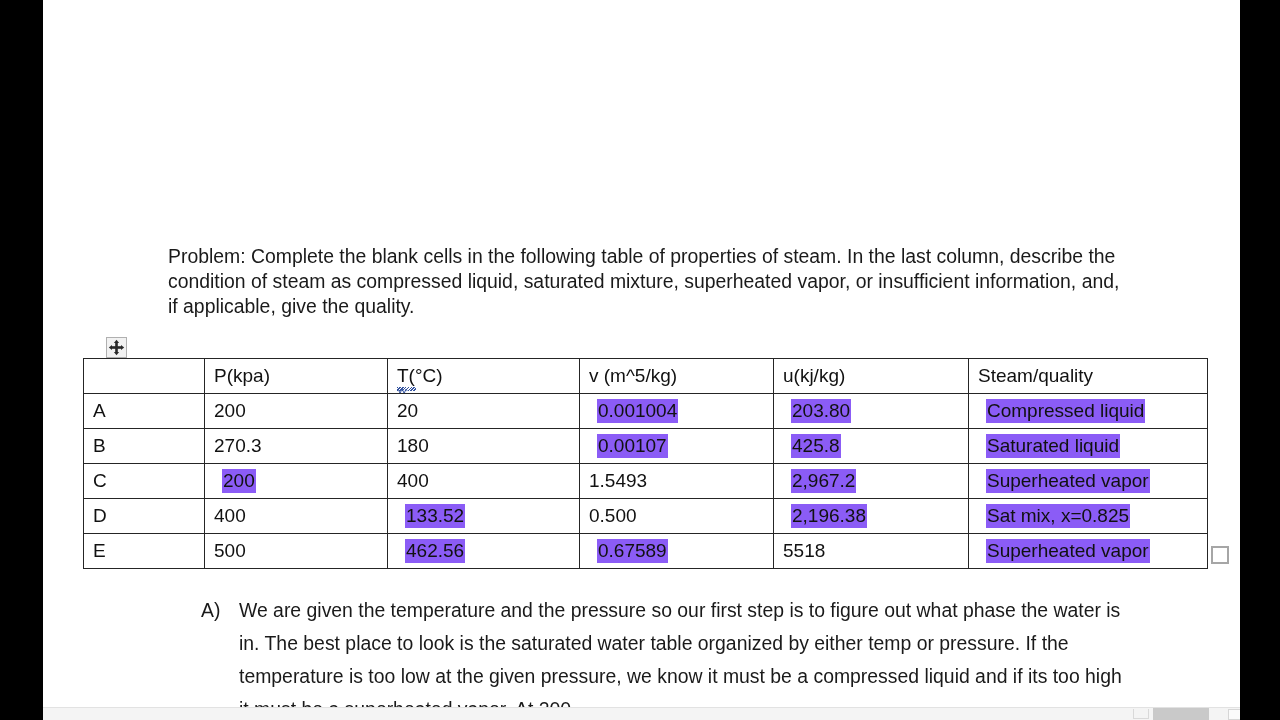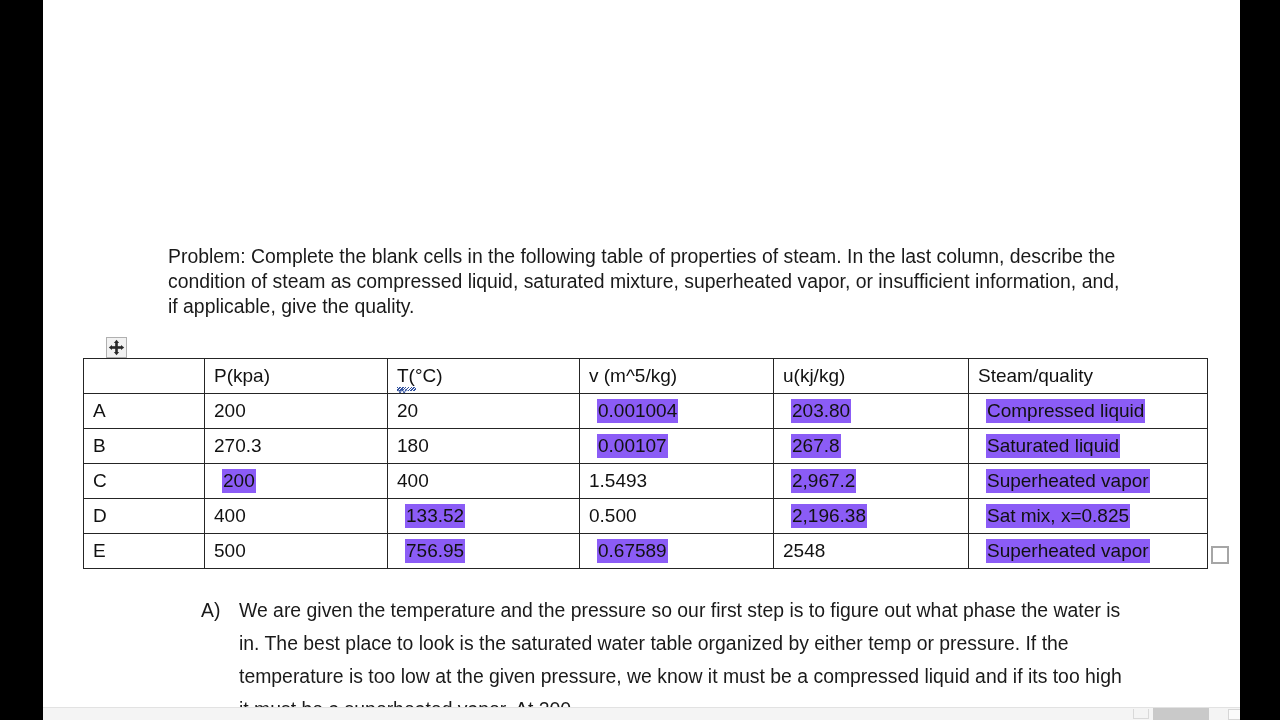--- a/index.html
+++ b/index.html
@@ -291,21 +291,21 @@
             <td><span>20</span></td>
             <td><span class="hl">0.001004</span></td>
             <td><span class="hl">203.80</span></td>
             <td><span class="hl">Compressed liquid</span></td>
           </tr>
           <tr>
             <td><span>B</span></td>
             <td><span>270.3</span></td>
             <td><span>180</span></td>
             <td><span class="hl">0.00107</span></td>
-            <td><span class="hl">267.8</span></td>
+            <td><span class="hl">425.8</span></td>
             <td><span class="hl">Saturated liquid</span></td>
           </tr>
           <tr>
             <td><span>C</span></td>
             <td><span class="hl">200</span></td>
             <td><span>400</span></td>
             <td><span>1.5493</span></td>
             <td><span class="hl">2,967.2</span></td>
             <td><span class="hl">Superheated vapor</span></td>
           </tr>
@@ -313,23 +313,23 @@
             <td><span>D</span></td>
             <td><span>400</span></td>
             <td><span class="hl">133.52</span></td>
             <td><span>0.500</span></td>
             <td><span class="hl">2,196.38</span></td>
             <td><span class="hl">Sat mix, x=0.825</span></td>
           </tr>
           <tr>
             <td><span>E</span></td>
             <td><span>500</span></td>
-            <td><span class="hl">756.95</span></td>
+            <td><span class="hl">462.56</span></td>
             <td><span class="hl">0.67589</span></td>
-            <td><span>2548</span></td>
+            <td><span>5518</span></td>
             <td><span class="hl">Superheated vapor</span></td>
           </tr>
         </tbody>
     </table>
 
     <div id="table-resize-handle"></div>
 
     <div id="answer-block">
       <div id="answer-marker">A)</div>
       <div id="answer-text">We are given the temperature and the pressure so our first step is to figure out what phase the water is in. The best place to look is the saturated water table organized by either temp or pressure. If the temperature is too low at the given pressure, we know it must be a compressed liquid and if its too high it must be a superheated vapor. At 200</div>

